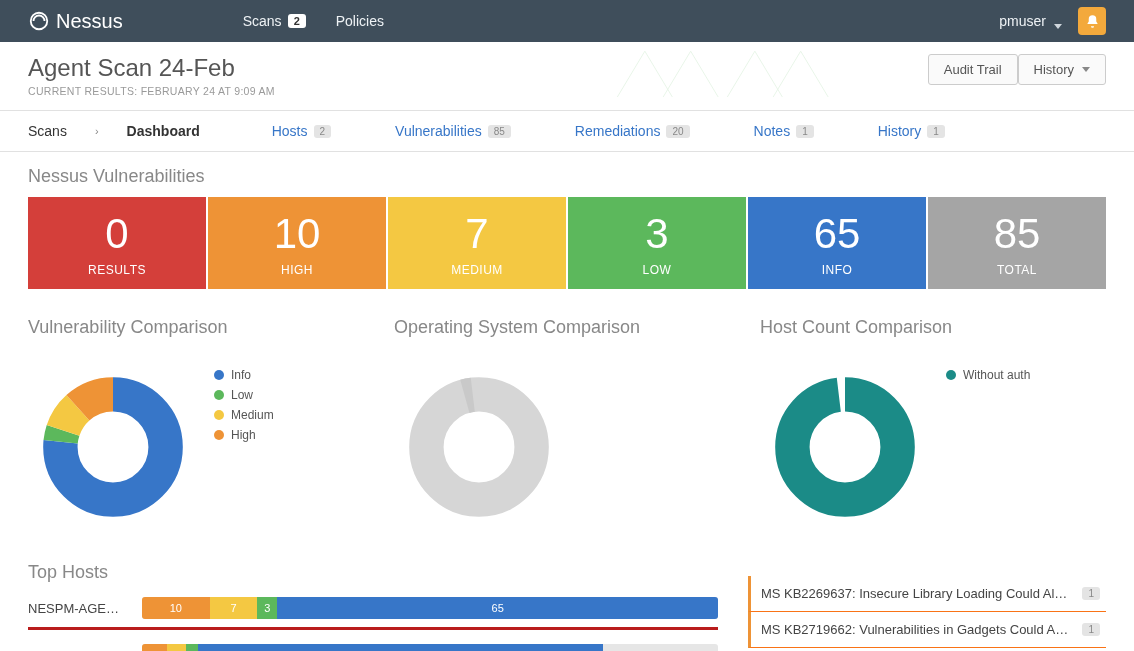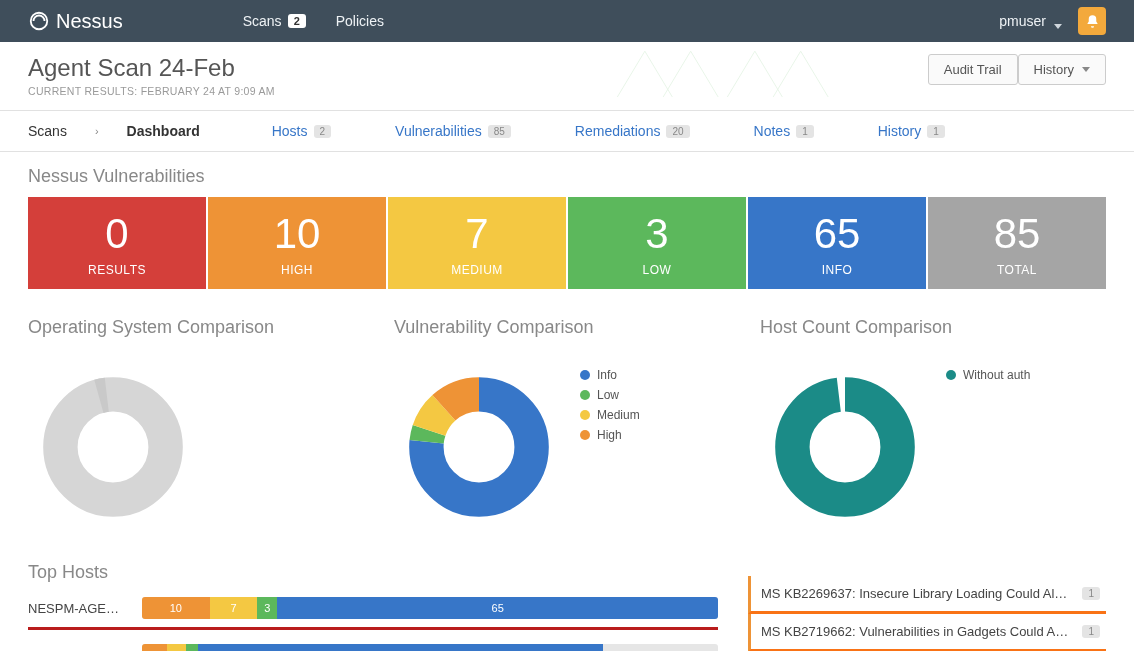--- a/index.html
+++ b/index.html
@@ -64,21 +64,21 @@
 
 .host-row{ display:flex; align-items:center; gap:14px; margin-bottom:14px; border-bottom:3px solid #b91c1c; padding-bottom:8px;}
 .host-name{ width:100px; font-size:13px; color:#444; white-space:nowrap; overflow:hidden; text-overflow:ellipsis;}
 .host-bar{ flex:1; height:22px; border-radius:3px; overflow:hidden; display:flex; background:#e6e6e6;}
 .seg{ color:#fff; font-size:11px; display:flex; align-items:center; justify-content:center;}
 .seg.high{background:#ee9336;}
 .seg.medium{background:#f4c842;}
 .seg.low{background:#5cb85c;}
 .seg.info{background:#3776c8;}
 
-.vuln-item{ display:flex; align-items:center; gap:10px; border-left:3px solid #ee9336; border-bottom:3px solid #f97316; padding:10px 6px 10px 10px; cursor:pointer;}
+.vuln-item{ display:flex; align-items:center; gap:10px; border-left:3px solid #ee9336; border-bottom:1px solid #f97316; padding:10px 6px 10px 10px; cursor:pointer;}
 .vuln-title{ flex:1; font-size:13px; color:#444; white-space:nowrap; overflow:hidden; text-overflow:ellipsis;}
 .vuln-count{ background:#e4e4e4; color:#888; border-radius:3px; padding:1px 6px; font-size:10px;}
 </style>
 </head>
 <body>
 
 <div class="topnav">
   <div class="logo">
     <svg viewBox="0 0 24 24">
         <circle cx="12" cy="12" r="9" fill="none" stroke="#fff" stroke-width="2"></circle>
@@ -185,32 +185,20 @@
       </div>
       <div class="sev-tile tile-total">
         <div class="num">85</div>
         <div class="lbl">TOTAL</div>
       </div>
     </div>
 
   <div class="charts-row">
 
     <div class="chart-col">
-      <div class="section-title">Operating System Comparison</div>
-      <div class="chart-body">
-        <div class="donut">
-          <svg viewBox="0 0 42 42">
-              <circle cx="21" cy="21" r="13" fill="none" stroke="#d6d6d6" stroke-width="8.5"></circle>
-              <circle cx="21" cy="21" r="13" fill="none" stroke="#c9c9c9" stroke-width="8.5" stroke-dasharray="2 80" stroke-dashoffset="-78"></circle>
-            </svg>
-        </div>
-      </div>
-    </div>
-
-    <div class="chart-col">
       <div class="section-title">Vulnerability Comparison</div>
       <div class="chart-body">
         <div class="donut"><svg id="vuln-donut" viewBox="0 0 42 42">
               <circle cx="21" cy="21" r="13" fill="none" stroke="#3776c8" stroke-width="8.5" stroke-dasharray="62.46225393607942 19.219155057255207" stroke-dashoffset="0"></circle>
               <circle cx="21" cy="21" r="13" fill="none" stroke="#5cb85c" stroke-width="8.5" stroke-dasharray="2.882873258588281 78.79853573474635" stroke-dashoffset="-62.46225393607942"></circle>
               <circle cx="21" cy="21" r="13" fill="none" stroke="#f4c842" stroke-width="8.5" stroke-dasharray="6.726704270039322 74.95470472329531" stroke-dashoffset="-65.3451271946677"></circle>
               <circle cx="21" cy="21" r="13" fill="none" stroke="#ee9336" stroke-width="8.5" stroke-dasharray="9.609577528627604 72.07183146470703" stroke-dashoffset="-72.07183146470702"></circle>
             </svg></div>
         <div class="legend" id="vuln-legend">
             <div class="legend-item">
@@ -223,20 +211,32 @@
             </div>
             <div class="legend-item">
               <span class="swatch" style="background:#f4c842"></span>
               <span>Medium</span>
             </div>
             <div class="legend-item">
               <span class="swatch" style="background:#ee9336"></span>
               <span>High</span>
             </div>
           </div>
+      </div>
+    </div>
+
+    <div class="chart-col">
+      <div class="section-title">Operating System Comparison</div>
+      <div class="chart-body">
+        <div class="donut">
+          <svg viewBox="0 0 42 42">
+              <circle cx="21" cy="21" r="13" fill="none" stroke="#d6d6d6" stroke-width="8.5"></circle>
+              <circle cx="21" cy="21" r="13" fill="none" stroke="#c9c9c9" stroke-width="8.5" stroke-dasharray="2 80" stroke-dashoffset="-78"></circle>
+            </svg>
+        </div>
       </div>
     </div>
 
     <div class="chart-col">
       <div class="section-title">Host Count Comparison</div>
       <div class="chart-body">
         <div class="donut">
           <svg viewBox="0 0 42 42">
               <circle cx="21" cy="21" r="13" fill="none" stroke="#1b8b87" stroke-width="8.5" stroke-dasharray="80 2"></circle>
             </svg>

